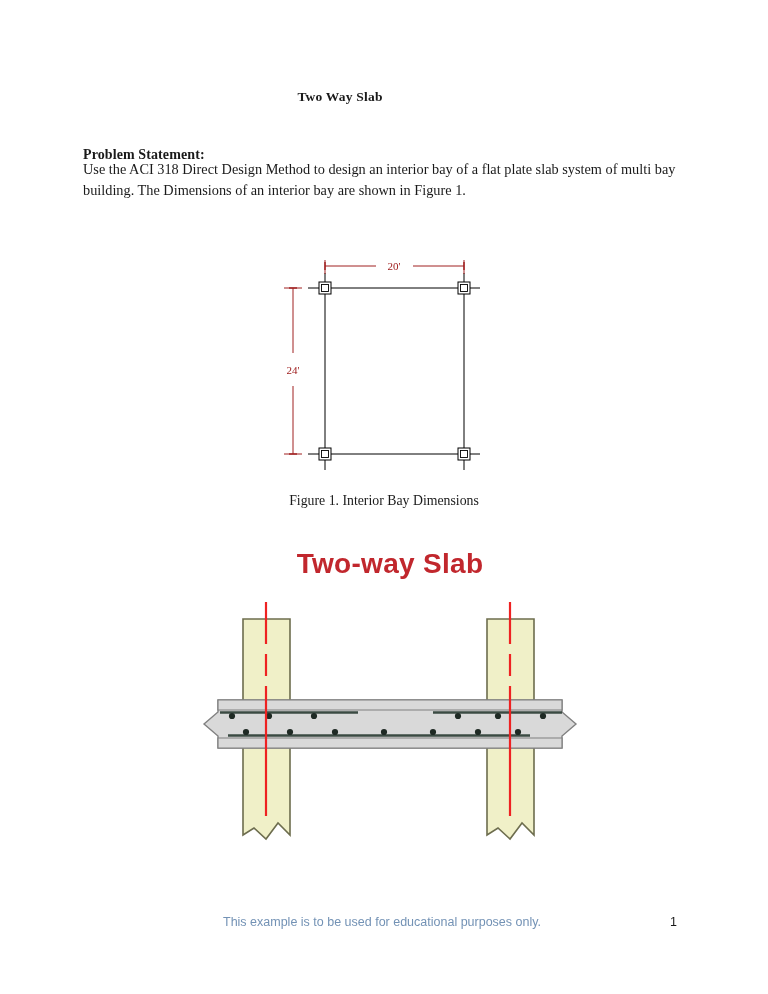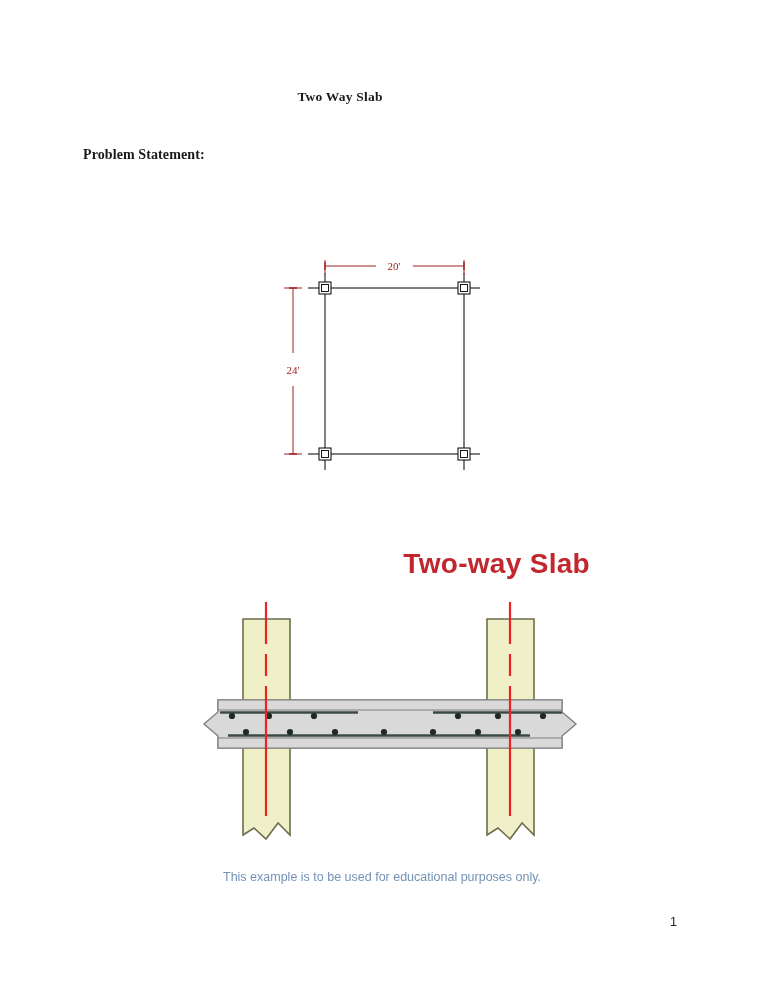--- a/index.html
+++ b/index.html
@@ -56,21 +56,21 @@
     position: absolute;
     left: 0; top: 493px;
     width: 768px;
     text-align: center;
     font-size: 13.8px;
   }
 
   
   .footer-note {
     position: absolute;
-    left: 223px; top: 870px;
+    left: 223px; top: 915px;
     font-family: "Liberation Sans", sans-serif;
     font-size: 12.5px;
     color: #7392b5;
     white-space: nowrap;
   }
   .footer-page-no {
     position: absolute;
     left: 670px; top: 915px;
     font-family: "Liberation Sans", sans-serif;
     font-size: 12.5px;
@@ -88,21 +88,21 @@
   
   .fig2 {
     position: absolute;
     left: 190px; top: 548px;
     width: 400px; height: 320px;
   }
   .fig2-title {
     position: absolute;
     left: 0; top: 0;
     width: 400px;
-    text-align: right;
+    text-align: center;
     font-family: "Liberation Sans", sans-serif;
     font-size: 28px;
     font-weight: bold;
     color: #c1272d;
     letter-spacing: 0.3px;
   }
   .fig2-svg-wrap {
     position: absolute;
     left: 0; top: 44px;
     width: 400px; height: 276px;
@@ -111,20 +111,21 @@
 </style>
 </head>
 <body>
 
 <div class="page">
 
   <div class="doc-title">Two Way Slab</div>
 
   <div class="section-heading">Problem Statement:</div>
 
+  <div class="body-para">Use the ACI 318 Direct Design Method to design an interior bay of a flat plate slab system of multi bay building.  The Dimensions of an interior bay are shown in Figure 1.</div>
 
   <div class="fig1">
     <svg width="240" height="235" viewBox="0 0 240 235">
 
       <g stroke="#000000" stroke-width="1" fill="none">
 
         <line x1="40" y1="40" x2="212" y2="40"></line>
 
         <line x1="40" y1="206" x2="212" y2="206"></line>
 
@@ -165,20 +166,21 @@
         <line x1="16" y1="206" x2="34" y2="206"></line>
         <line x1="25" y1="40" x2="25" y2="105"></line>
         <line x1="25" y1="138" x2="25" y2="206"></line>
         <line x1="21" y1="40" x2="29" y2="40" stroke-width="1.4"></line>
         <line x1="21" y1="206" x2="29" y2="206" stroke-width="1.4"></line>
       </g>
       <text x="25" y="126" text-anchor="middle" font-family="'Liberation Serif', serif" font-size="11" fill="#a02020">24'</text>
     </svg>
   </div>
 
+  <div class="fig-caption">Figure 1. Interior Bay Dimensions</div>
 
   <div class="fig2">
 
     <div class="fig2-title">Two-way Slab</div>
 
     <div class="fig2-svg-wrap">
       <svg width="400" height="276" viewBox="0 0 400 276">
 
         <path d="M 53 27 L 100 27 L 100 240 L 100 243 L 88 231 L 76 247 L 64 236 L 53 243 Z" fill="#f0f0c8" stroke="#6d6d4e" stroke-width="1.6"></path>
 

